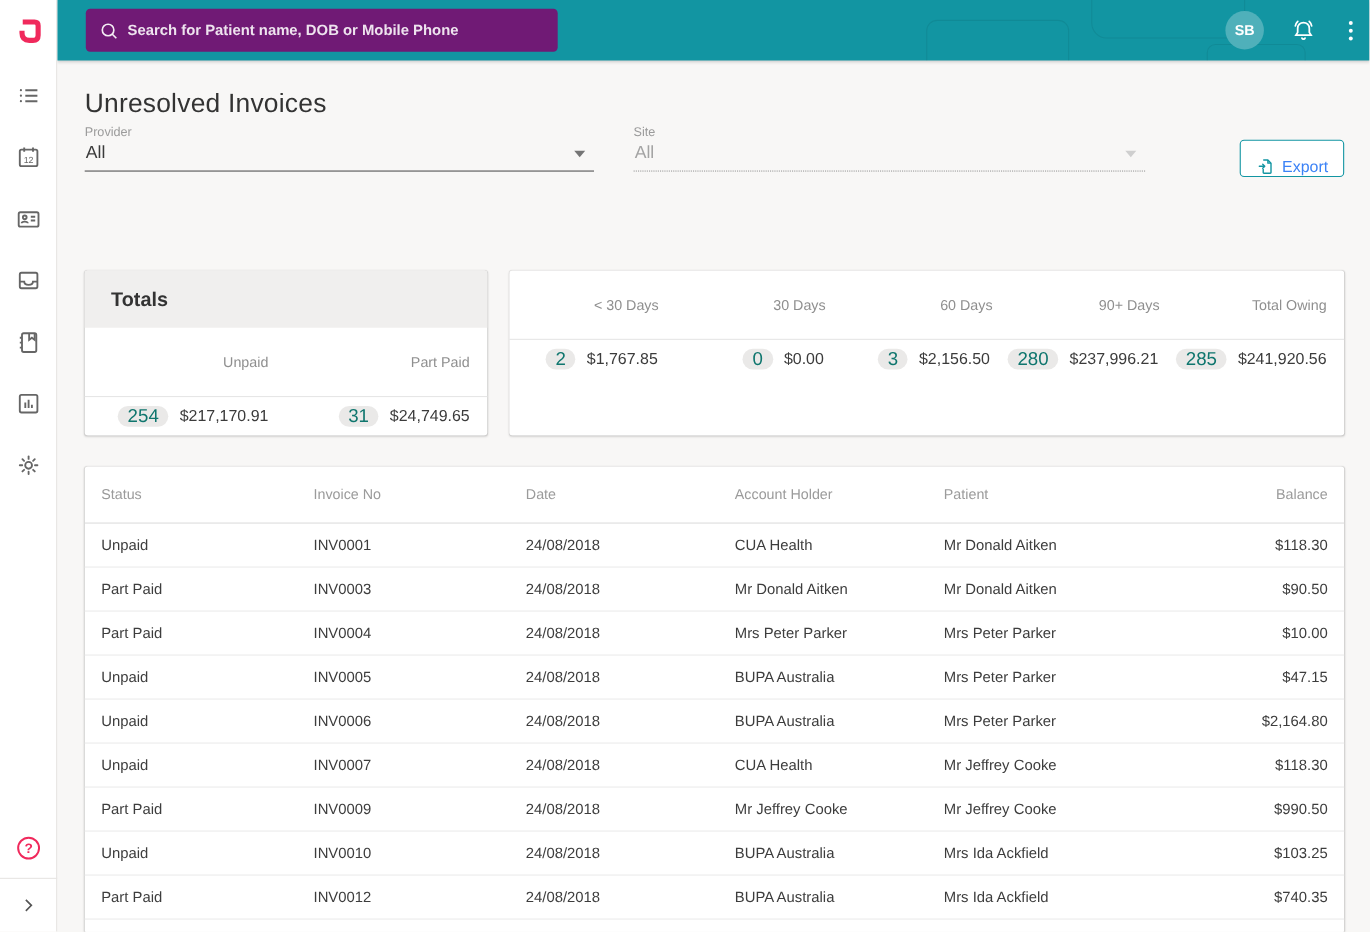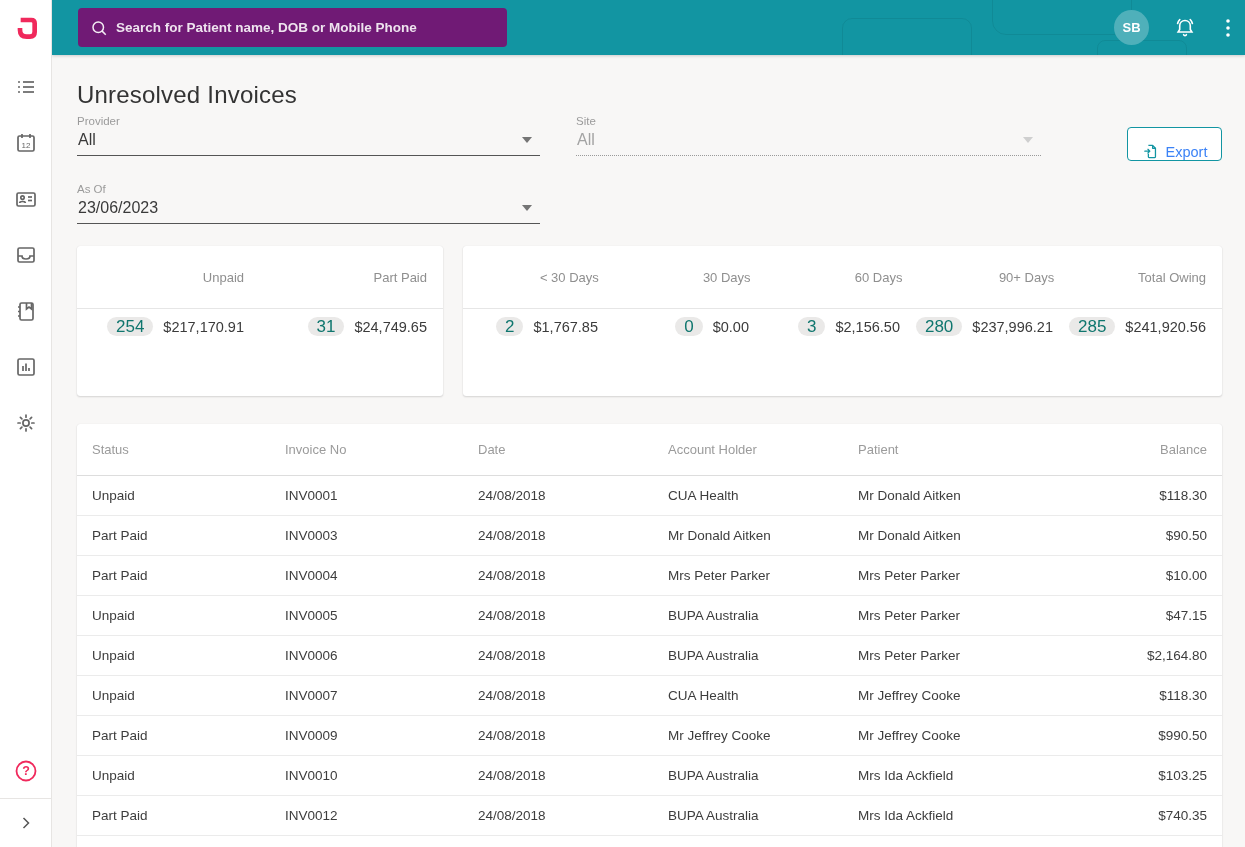--- a/index.html
+++ b/index.html
@@ -261,38 +261,32 @@
   </div>
 
   <div class="field field-site disabled">
     <div class="field-label">Site</div>
     <div class="field-value-row">
       <span class="field-value">All</span>
       <span class="caret"></span>
     </div>
   </div>
 
-  <div class="field field-asof">
-    <div class="field-label">As Of</div>
-    <div class="field-value-row">
-      <span class="field-value">23/06/2023</span>
-      <span class="caret"></span>
-    </div>
-  </div>
 
   <button class="export-btn">
     <svg width="17" height="17" viewBox="0 0 24 24" fill="none" stroke="#1295a2" stroke-width="1.8" stroke-linejoin="round">
       <path d="M9 3.5 h6 l4 4 V19.5 a1 1 0 0 1 -1 1 H10 a1 1 0 0 1 -1 -1 V15"></path>
       <path d="M15 3.5 v4 h4"></path>
       <path d="M4 11.5 h7 M11 11.5 l-2.6 -2.6 M11 11.5 l-2.6 2.6" stroke-linecap="round"></path>
     </svg>
     <span>Export</span>
   </button>
 
   <section class="card card-totals">
+    <div class="card-header">Totals</div>
     <div class="stat-labels cols-2">
   <div class="stat-label">Unpaid</div>
 
   <div class="stat-label">Part Paid</div>
 </div>
     <div class="stat-values cols-2">
   <div class="stat-value">
     <span class="stat-count">254</span>
     <span class="stat-amount">$217,170.91</span>
   </div>

